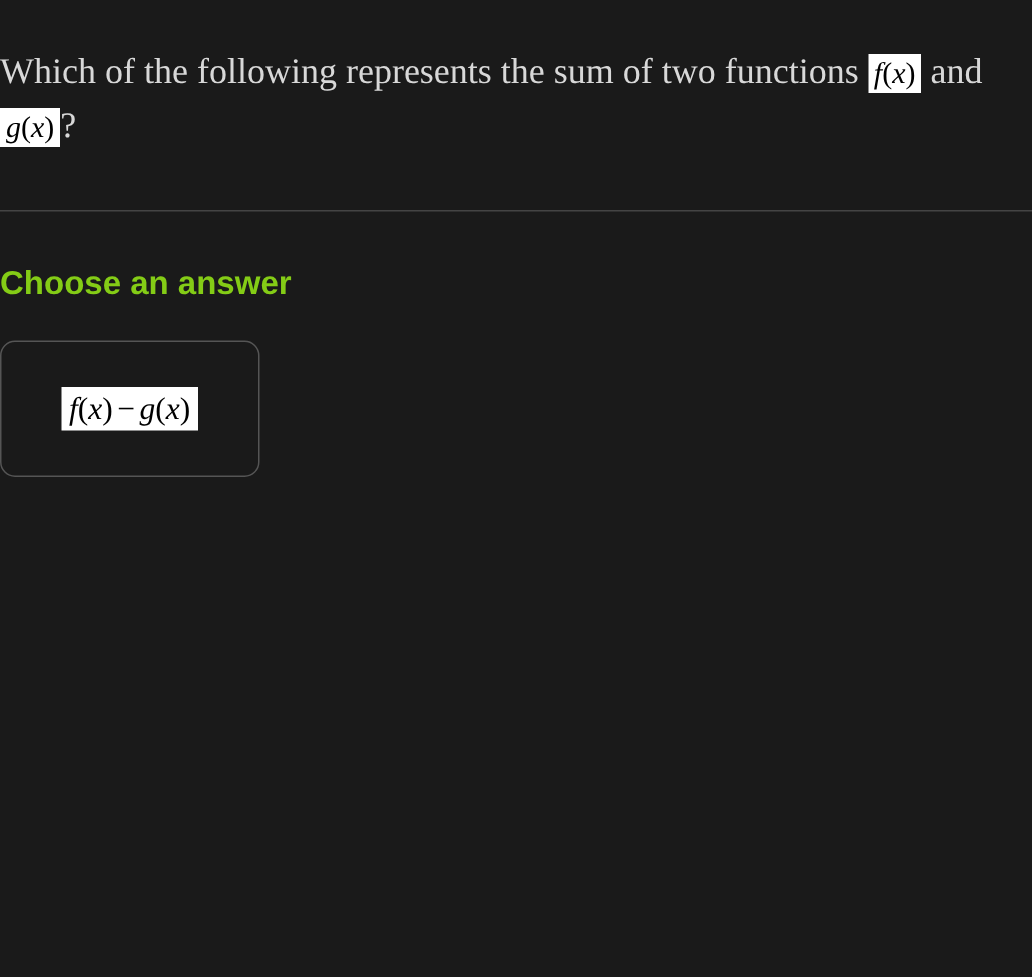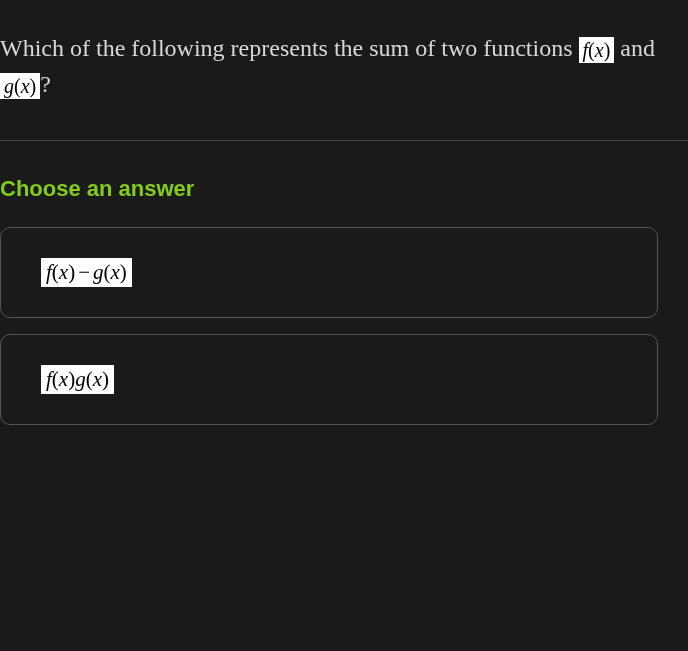--- a/index.html
+++ b/index.html
@@ -46,21 +46,20 @@
     }
     .choose-label {
       font-family: -apple-system, BlinkMacSystemFont, 'Segoe UI', Arial, sans-serif;
       font-size: 22px;
       font-weight: 600;
       color: #84cc16;
       padding: 35px 0 25px 0;
     }
     .answers {
       display: flex;
-      flex-direction: column;
       gap: 16px;
       padding-right: 30px;
     }
     .answer-option {
       border: 1px solid #555;
       border-radius: 10px;
       padding: 30px 40px;
       background-color: #1a1a1a;
       cursor: pointer;
       display: flex;
@@ -98,18 +97,15 @@
   <div class="choose-label">Choose an answer</div>
 
   <div class="answers">
 
     <div class="answer-option">
       <span class="math-answer"><span>f</span><span class="paren">(</span><span>x</span><span class="paren">)</span><span class="op">−</span><span>g</span><span class="paren">(</span><span>x</span><span class="paren">)</span></span>
     </div>
 
 
 
-    <div class="answer-option">
-      <span class="math-answer"><span>f</span><span class="paren">(</span><span>x</span><span class="paren">)</span><span>g</span><span class="paren">(</span><span>x</span><span class="paren">)</span></span>
-    </div>
 
   </div>
 </div>
 
 </body></html>

